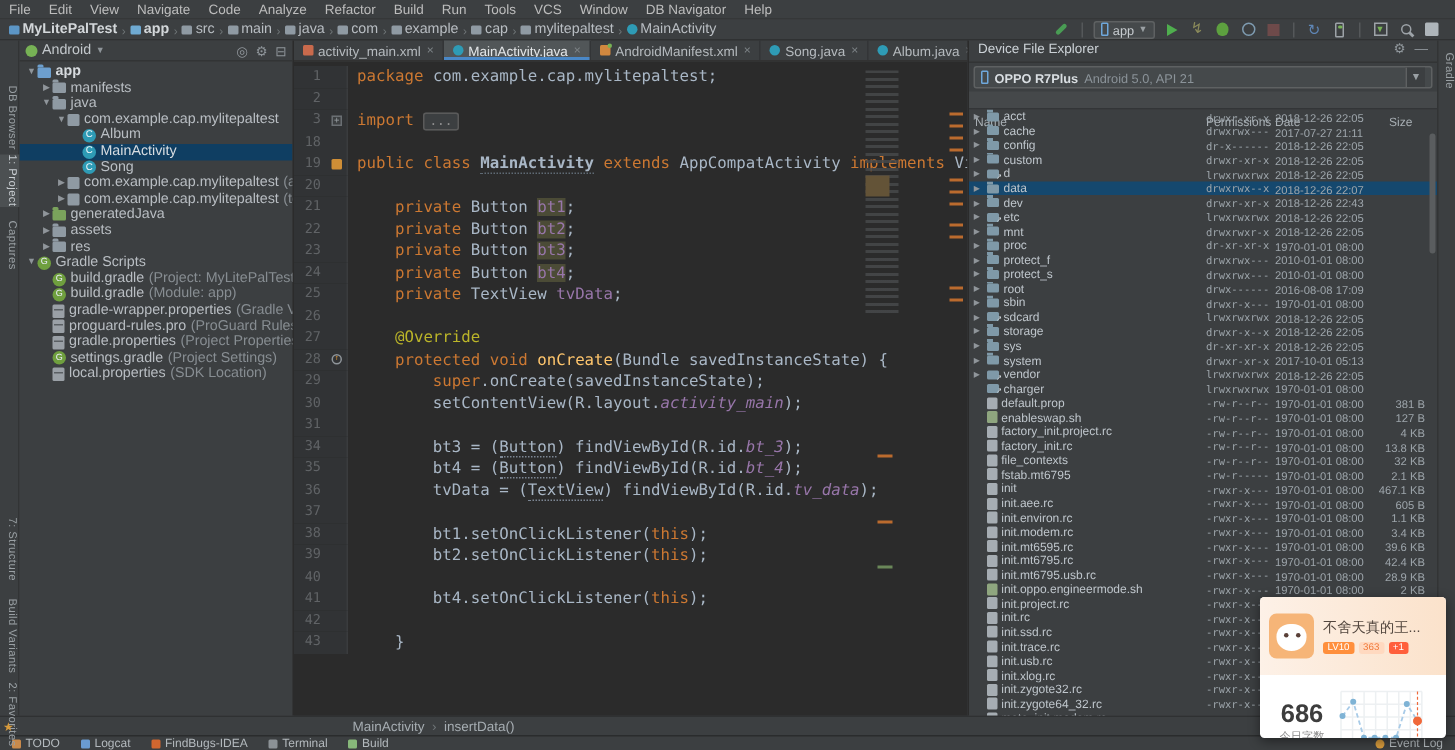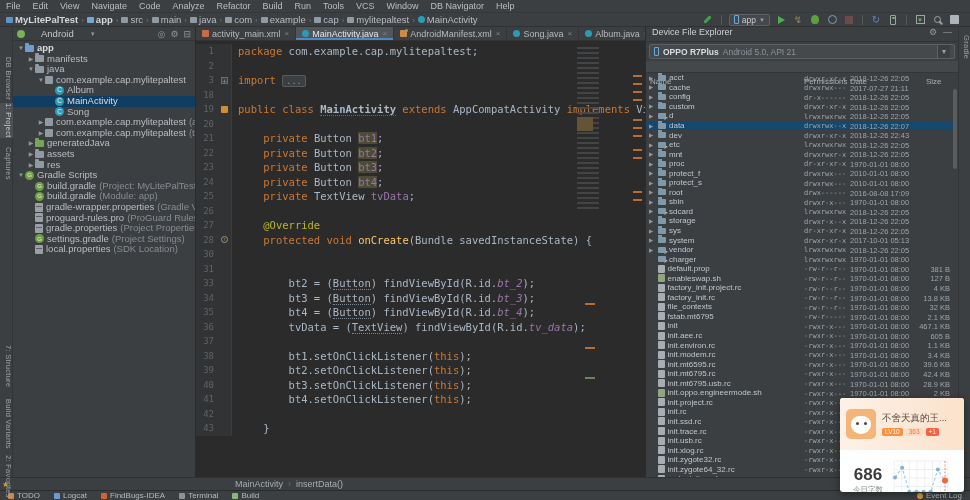--- a/index.html
+++ b/index.html
@@ -48,21 +48,21 @@
   .stripe{width:13px;background:#3c3f41;position:relative;font-size:7.5px;color:#9aa0a4}
   #left-stripe{border-right:1px solid #323435}
   #right-stripe{width:12px;border-left:1px solid #323435}
   .v-label{position:absolute;left:0;width:13px;display:flex;justify-content:center;
     writing-mode:vertical-rl;white-space:nowrap;letter-spacing:.3px;cursor:default}
   .v-label.active{background:#4c5052;color:#c8cdd1}
   #right-stripe .v-label{width:12px}
 
   
   #project-panel{width:183px;background:#3c3f41;border-right:1px solid #2b2b2b;overflow:hidden;position:relative}
-  #project-header{height:14px;display:flex;align-items:center;font-size:9.5px;color:#c3c8cc;padding:0 4px;gap:16px;
+  #project-header{height:14px;display:flex;align-items:center;font-size:9.5px;color:#c3c8cc;padding:0 4px;gap:3px;
     border-bottom:1px solid #323435}
   #project-header .droid{width:8px;height:8px;border-radius:50%;background:#77b255}
   #project-header .hdr-icons{margin-left:auto;display:flex;gap:5px;color:#8f959a;font-size:9px}
   #project-tree{font-size:9.5px;line-height:10.6px;padding-top:2px;white-space:nowrap}
   .tree-row{height:10.6px;display:flex;align-items:center;color:#b9bec3;cursor:default}
   .tree-row.selected{background:#0f3e62;color:#d7dce0}
   .tree-arrow{width:8px;font-size:6px;color:#8f959a;text-align:center;flex:none}
   .tree-ic{flex:none;margin-right:3px}
   .ic-folder{width:9px;height:7px;background:#90790;background:#8f9aa3;border-radius:1px;position:relative}
   .ic-folder::before{content:"";position:absolute;top:-2px;left:0;width:4px;height:2px;background:inherit;border-radius:1px 1px 0 0}
@@ -536,34 +536,35 @@
               <span class="ltext"><span class="tk-t">    </span><span class="tk-ann">@Override</span></span>
             </div>
             <div class="code-line">
               <span class="lnum">28</span>
               <span class="gut">
                 <span class="g-ovr">↑</span>
               </span>
               <span class="ltext"><span class="tk-t">    </span><span class="tk-k">protected void</span><span class="tk-t"> </span><span class="tk-m">onCreate</span><span class="tk-t">(Bundle savedInstanceState) {</span></span>
             </div>
             <div class="code-line">
+              <span class="lnum">29</span>
+              <span class="gut"></span>
+              <span class="ltext"><span class="tk-t">        </span><span class="tk-k">super</span><span class="tk-t">.onCreate(savedInstanceState);</span></span>
+            </div>
+            <div class="code-line">
               <span class="lnum">30</span>
               <span class="gut"></span>
+              <span class="ltext"><span class="tk-t">        setContentView(R.layout.</span><span class="tk-sm">activity_main</span><span class="tk-t">);</span></span>
             </div>
             <div class="code-line">
               <span class="lnum">31</span>
               <span class="gut"></span>
               <span class="ltext"></span>
             </div>
             <div class="code-line">
-              <span class="lnum">33</span>
-              <span class="gut"></span>
-              <span class="ltext"><span class="tk-t">        bt2 = (</span><span class="tk-cast">Button</span><span class="tk-t">) findViewById(R.id.</span><span class="tk-sm">bt_2</span><span class="tk-t">);</span></span>
-            </div>
-            <div class="code-line">
               <span class="lnum">34</span>
               <span class="gut"></span>
               <span class="ltext"><span class="tk-t">        bt3 = (</span><span class="tk-cast">Button</span><span class="tk-t">) findViewById(R.id.</span><span class="tk-sm">bt_3</span><span class="tk-t">);</span></span>
             </div>
             <div class="code-line">
               <span class="lnum">35</span>
               <span class="gut"></span>
               <span class="ltext"><span class="tk-t">        bt4 = (</span><span class="tk-cast">Button</span><span class="tk-t">) findViewById(R.id.</span><span class="tk-sm">bt_4</span><span class="tk-t">);</span></span>
             </div>
             <div class="code-line">
@@ -582,21 +583,20 @@
               <span class="ltext"><span class="tk-t">        bt1.setOnClickListener(</span><span class="tk-k">this</span><span class="tk-t">);</span></span>
             </div>
             <div class="code-line">
               <span class="lnum">39</span>
               <span class="gut"></span>
               <span class="ltext"><span class="tk-t">        bt2.setOnClickListener(</span><span class="tk-k">this</span><span class="tk-t">);</span></span>
             </div>
             <div class="code-line">
               <span class="lnum">40</span>
               <span class="gut"></span>
-              <span class="ltext"><span class="tk-t">        bt3.setOnClickListener(</span><span class="tk-k">this</span><span class="tk-t">);</span></span>
             </div>
             <div class="code-line">
               <span class="lnum">41</span>
               <span class="gut"></span>
               <span class="ltext"><span class="tk-t">        bt4.setOnClickListener(</span><span class="tk-k">this</span><span class="tk-t">);</span></span>
             </div>
             <div class="code-line">
               <span class="lnum">42</span>
               <span class="gut"></span>
               <span class="ltext"></span>

